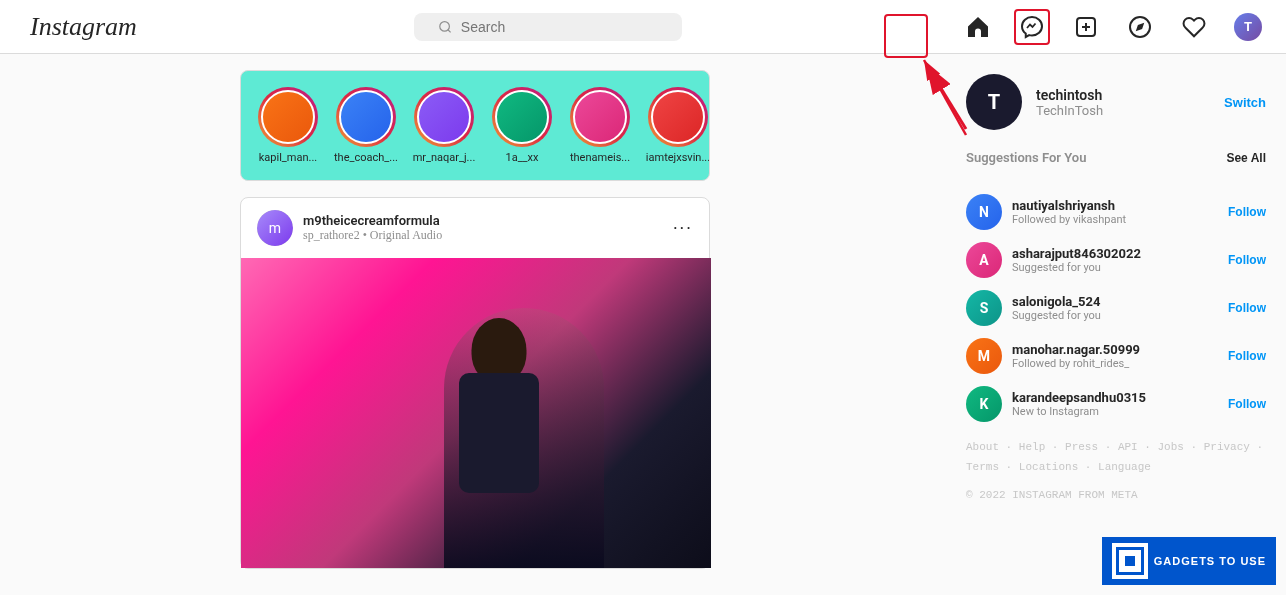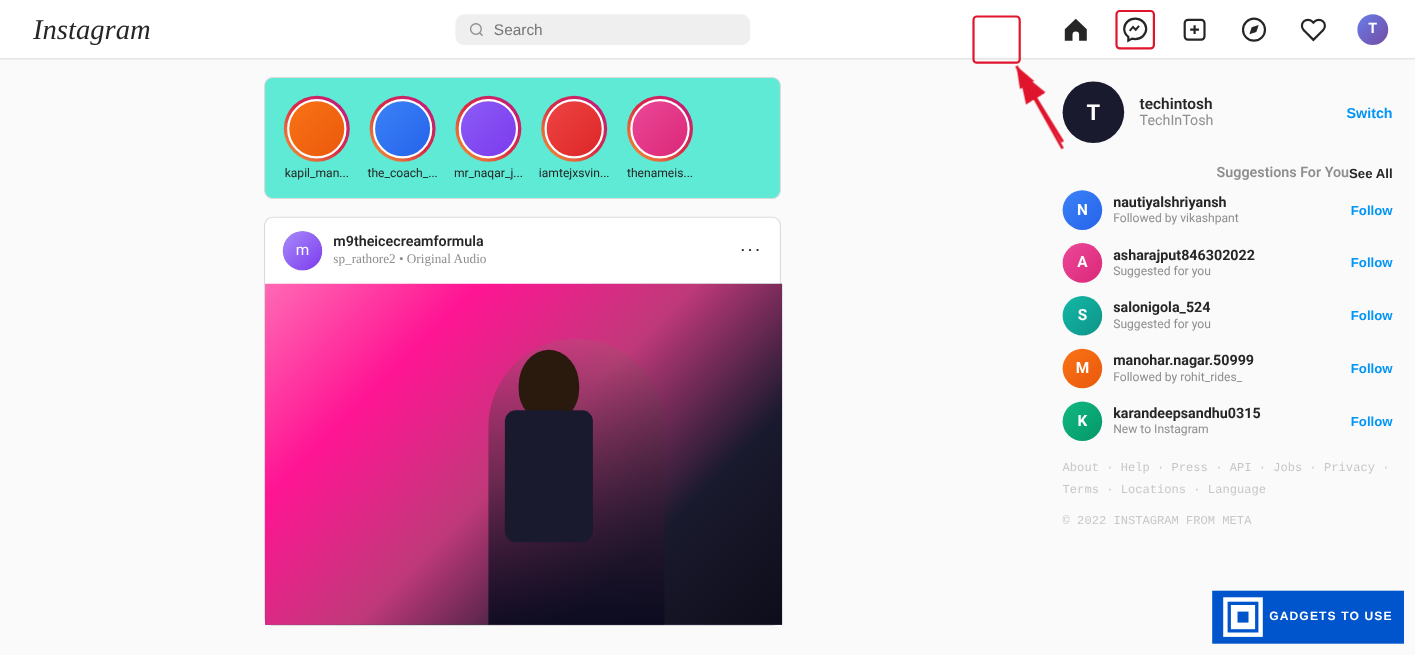--- a/index.html
+++ b/index.html
@@ -29,21 +29,21 @@
       font-family: 'Palatino Linotype', 'Book Antiqua', Palatino, serif;
       font-size: 26px;
       color: #262626;
       font-style: italic;
     }
     .nav-search {
       display: flex;
       align-items: center;
       background: #efefef;
       border-radius: 8px;
-      padding: 6px 12px;
+      padding: 6px 24px;
       width: 268px;
       gap: 8px;
     }
     .nav-search input {
       background: transparent;
       border: none;
       outline: none;
       font-size: 14px;
       color: #8e8e8e;
       width: 100%;
@@ -236,23 +236,23 @@
     .sidebar-switch-btn {
       font-size: 13px;
       font-weight: 600;
       color: #0095f6;
       cursor: pointer;
       background: none;
       border: none;
     }
     .suggestions-header {
       display: flex;
-      justify-content: flex-end;
-      align-items: center;
-      margin-bottom: 8px;
+      justify-content: space-between;
+      align-items: center;
+      margin-bottom: 29px;
     }
     .suggestions-title {
       font-size: 13px;
       font-weight: 600;
       color: #8e8e8e;
     }
     .see-all-btn {
       font-size: 12px;
       font-weight: 600;
       color: #262626;
@@ -433,29 +433,35 @@
         <span class="story-name">the_coach_...</span>
       </div>
       <div class="story-item">
         <div class="story-avatar-ring">
           <div class="story-avatar-inner av-purple"></div>
         </div>
         <span class="story-name">mr_naqar_j...</span>
       </div>
       <div class="story-item">
         <div class="story-avatar-ring">
-          <div class="story-avatar-inner av-red"></div>
-        </div>
-        <span class="story-name">iamtejxsvin...</span>
+          <div class="story-avatar-inner av-green"></div>
+        </div>
+        <span class="story-name">1a__xx</span>
       </div>
       <div class="story-item">
         <div class="story-avatar-ring">
           <div class="story-avatar-inner av-pink"></div>
         </div>
         <span class="story-name">thenameis...</span>
+      </div>
+      <div class="story-item">
+        <div class="story-avatar-ring">
+          <div class="story-avatar-inner av-red"></div>
+        </div>
+        <span class="story-name">iamtejxsvin...</span>
       </div>
 
     </div>
 
     <div class="post-card">
       <div class="post-header">
         <div class="post-avatar">
           <div class="post-avatar-img" style="background:linear-gradient(135deg,#a78bfa,#7c3aed);">m</div>
         </div>
         <div>

